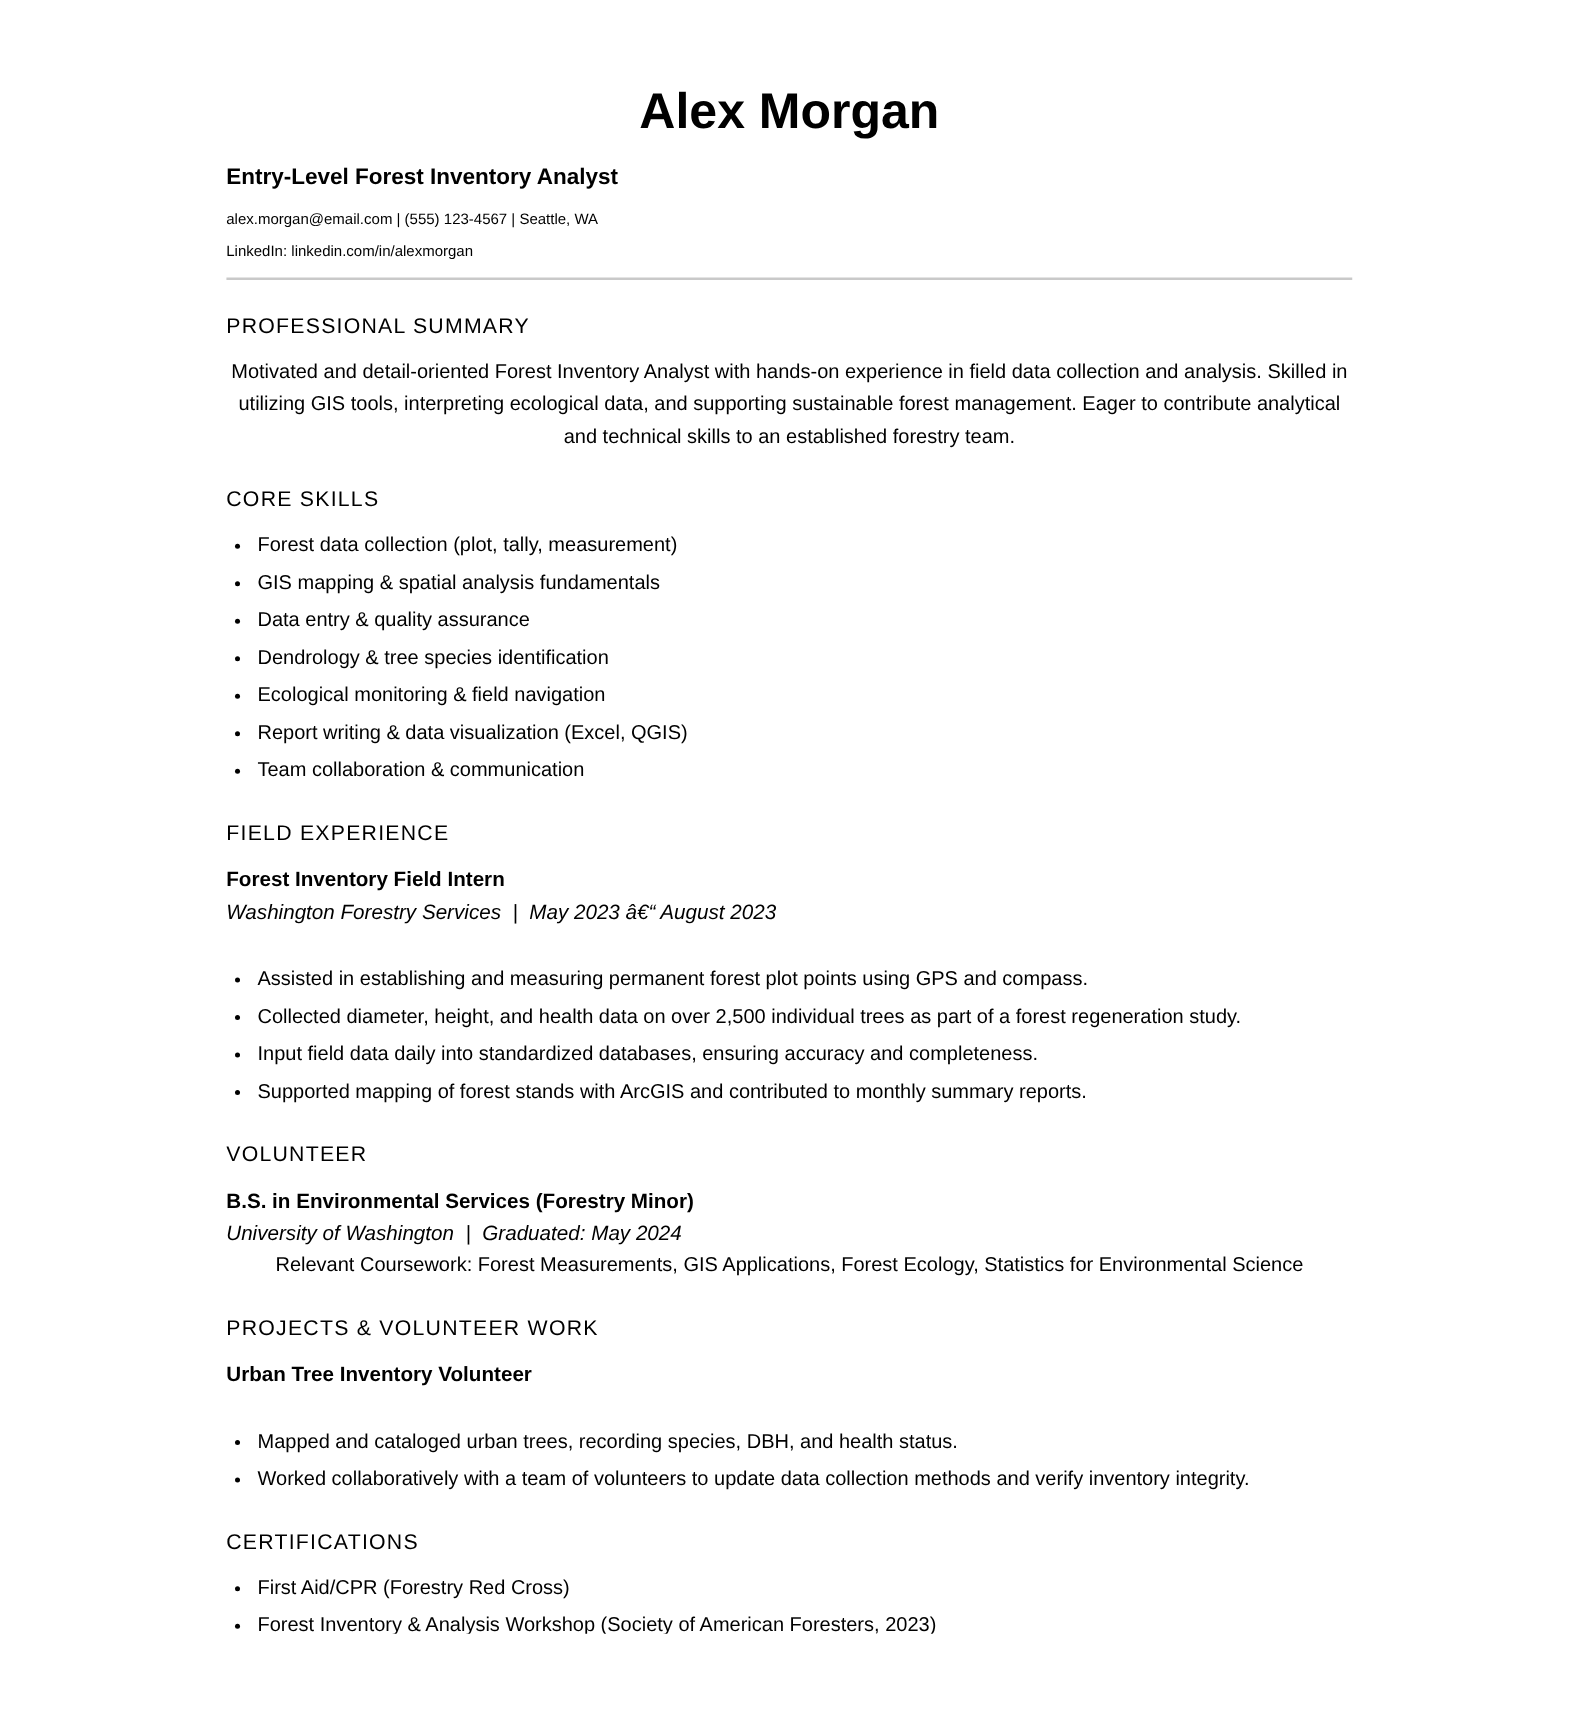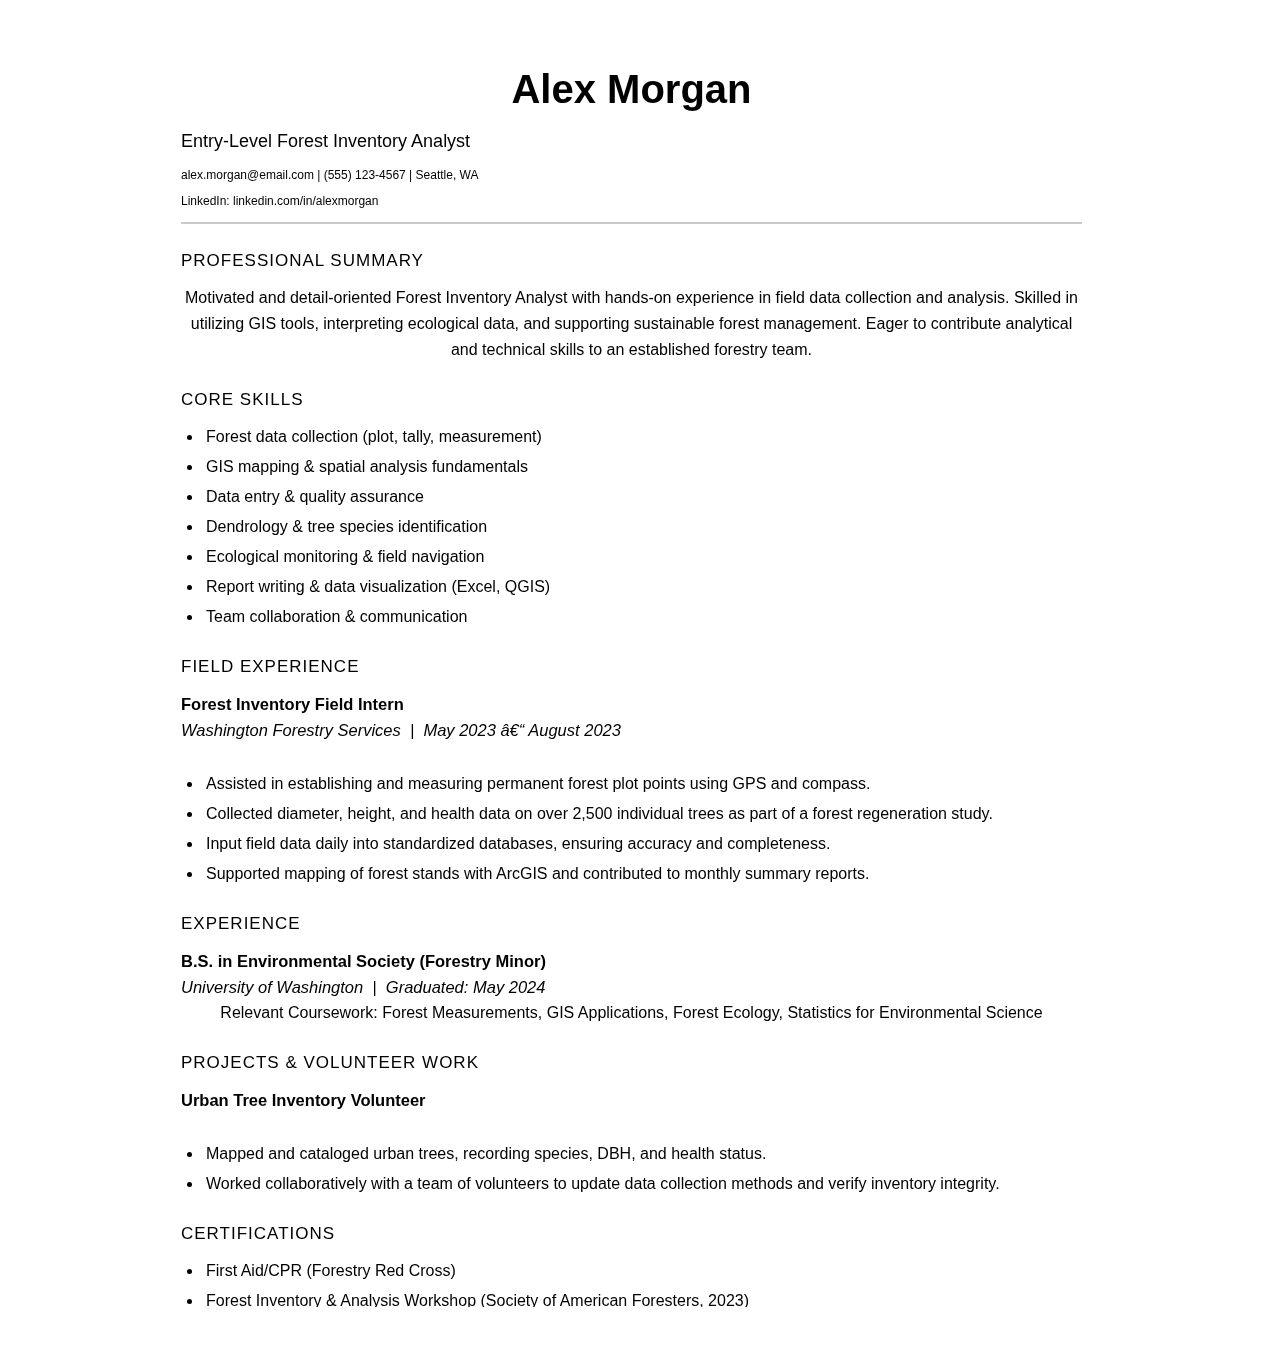--- a/index.html
+++ b/index.html
@@ -23,20 +23,21 @@
     font-size: 40px;
     line-height: 46px;
     font-weight: bold;
     margin: 66px 0 0 0;
     text-align: center;
   }
   .subtitle {
     font-size: 18px;
     line-height: 26px;
     margin: 16px 0 0 0;
+    font-weight: bold;
   }
   .contact {
     font-size: 12px;
     line-height: 26px;
     margin: 8px 0 0 0;
   }
   hr.divider {
     border: none;
     border-top: 2px solid #c9c9c9;
     margin: 8px 0 0 0;
@@ -123,22 +124,22 @@
     <p class="role-meta">Washington Forestry Services  |  May 2023 â€“ August 2023</p>
     <ul class="bullets after-meta">
         <li>Assisted in establishing and measuring permanent forest plot points using GPS and compass.</li>
         <li>Collected diameter, height, and health data on over 2,500 individual trees as part of a forest regeneration study.</li>
         <li>Input field data daily into standardized databases, ensuring accuracy and completeness.</li>
         <li>Supported mapping of forest stands with ArcGIS and contributed to monthly summary reports.</li>
       </ul>
   </section>
 
   <section>
-    <h2 class="section-heading">EXPERIENCE</h2>
-    <p class="role-title">B.S. in Environmental Society (Forestry Minor)</p>
+    <h2 class="section-heading">VOLUNTEER</h2>
+    <p class="role-title">B.S. in Environmental Services (Forestry Minor)</p>
     <p class="role-meta">University of Washington  |  Graduated: May 2024</p>
     <p class="body-text coursework">Relevant Coursework: Forest Measurements, GIS Applications, Forest Ecology, Statistics for Environmental Science</p>
   </section>
 
   <section>
     <h2 class="section-heading">PROJECTS &amp; VOLUNTEER WORK</h2>
     <p class="role-title">Urban Tree Inventory Volunteer</p>
     <ul class="bullets after-meta">
         <li>Mapped and cataloged urban trees, recording species, DBH, and health status.</li>
         <li>Worked collaboratively with a team of volunteers to update data collection methods and verify inventory integrity.</li>

